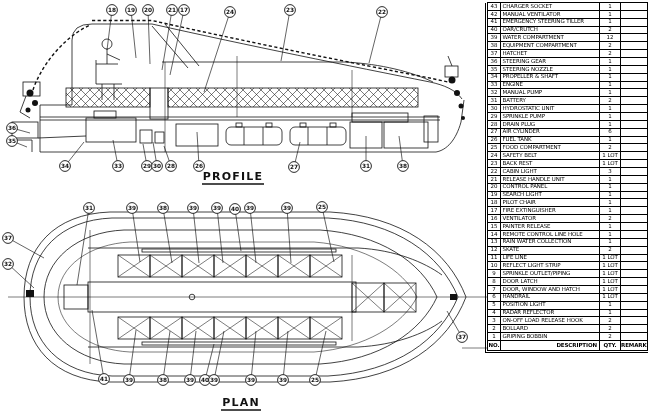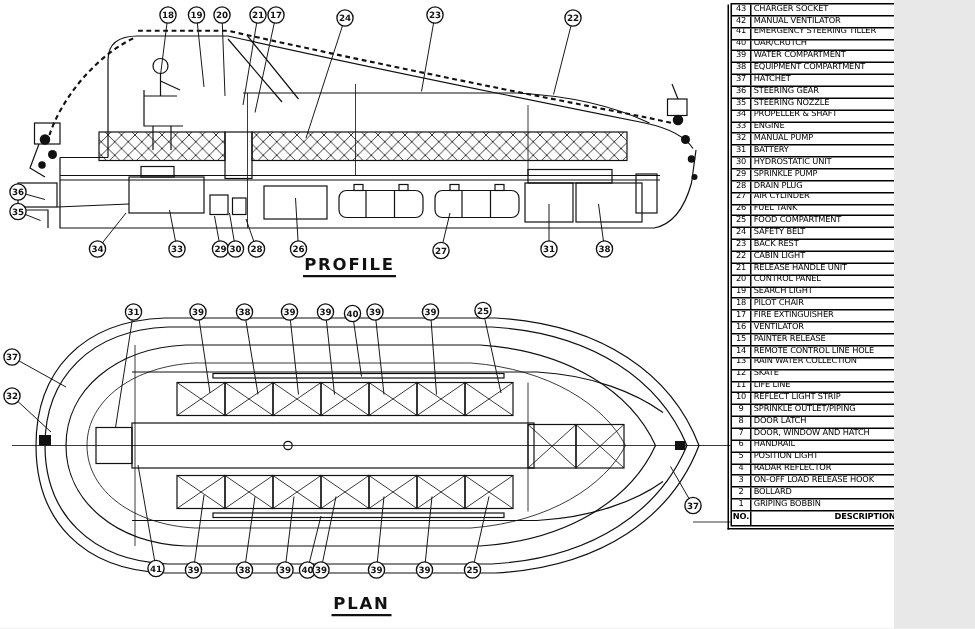--- a/index.html
+++ b/index.html
@@ -1,17 +1,17 @@
 <!DOCTYPE html>
 <html><head>
 <meta charset="utf-8">
 <style>
   :root{ --ink:#111; --paper:#fff; }
   html,body{margin:0;padding:0;background:#e8e8e8;}
-  .sheet{position:relative;width:596px;height:419px;background:var(--paper);overflow:hidden;
+  .sheet{position:relative;width:650px;height:419px;background:var(--paper);overflow:hidden;
          font-family:"DejaVu Sans",sans-serif;}
   svg{position:absolute;left:0;top:0;}
   .s{fill:none;stroke:var(--ink);stroke-width:.8;}
   .thin{fill:none;stroke:var(--ink);stroke-width:.55;}
   .thick{stroke-width:1.5;}
   .xh{fill:url(#xh);stroke:var(--ink);stroke-width:.8;}
   .dash{stroke-dasharray:3.2 2.4;stroke-width:1.4;}
   .blk{fill:var(--ink);stroke:none;}
   .ln{stroke:var(--ink);stroke-width:.65;fill:none;}
   .co{fill:#fff;stroke:var(--ink);stroke-width:.9;}

